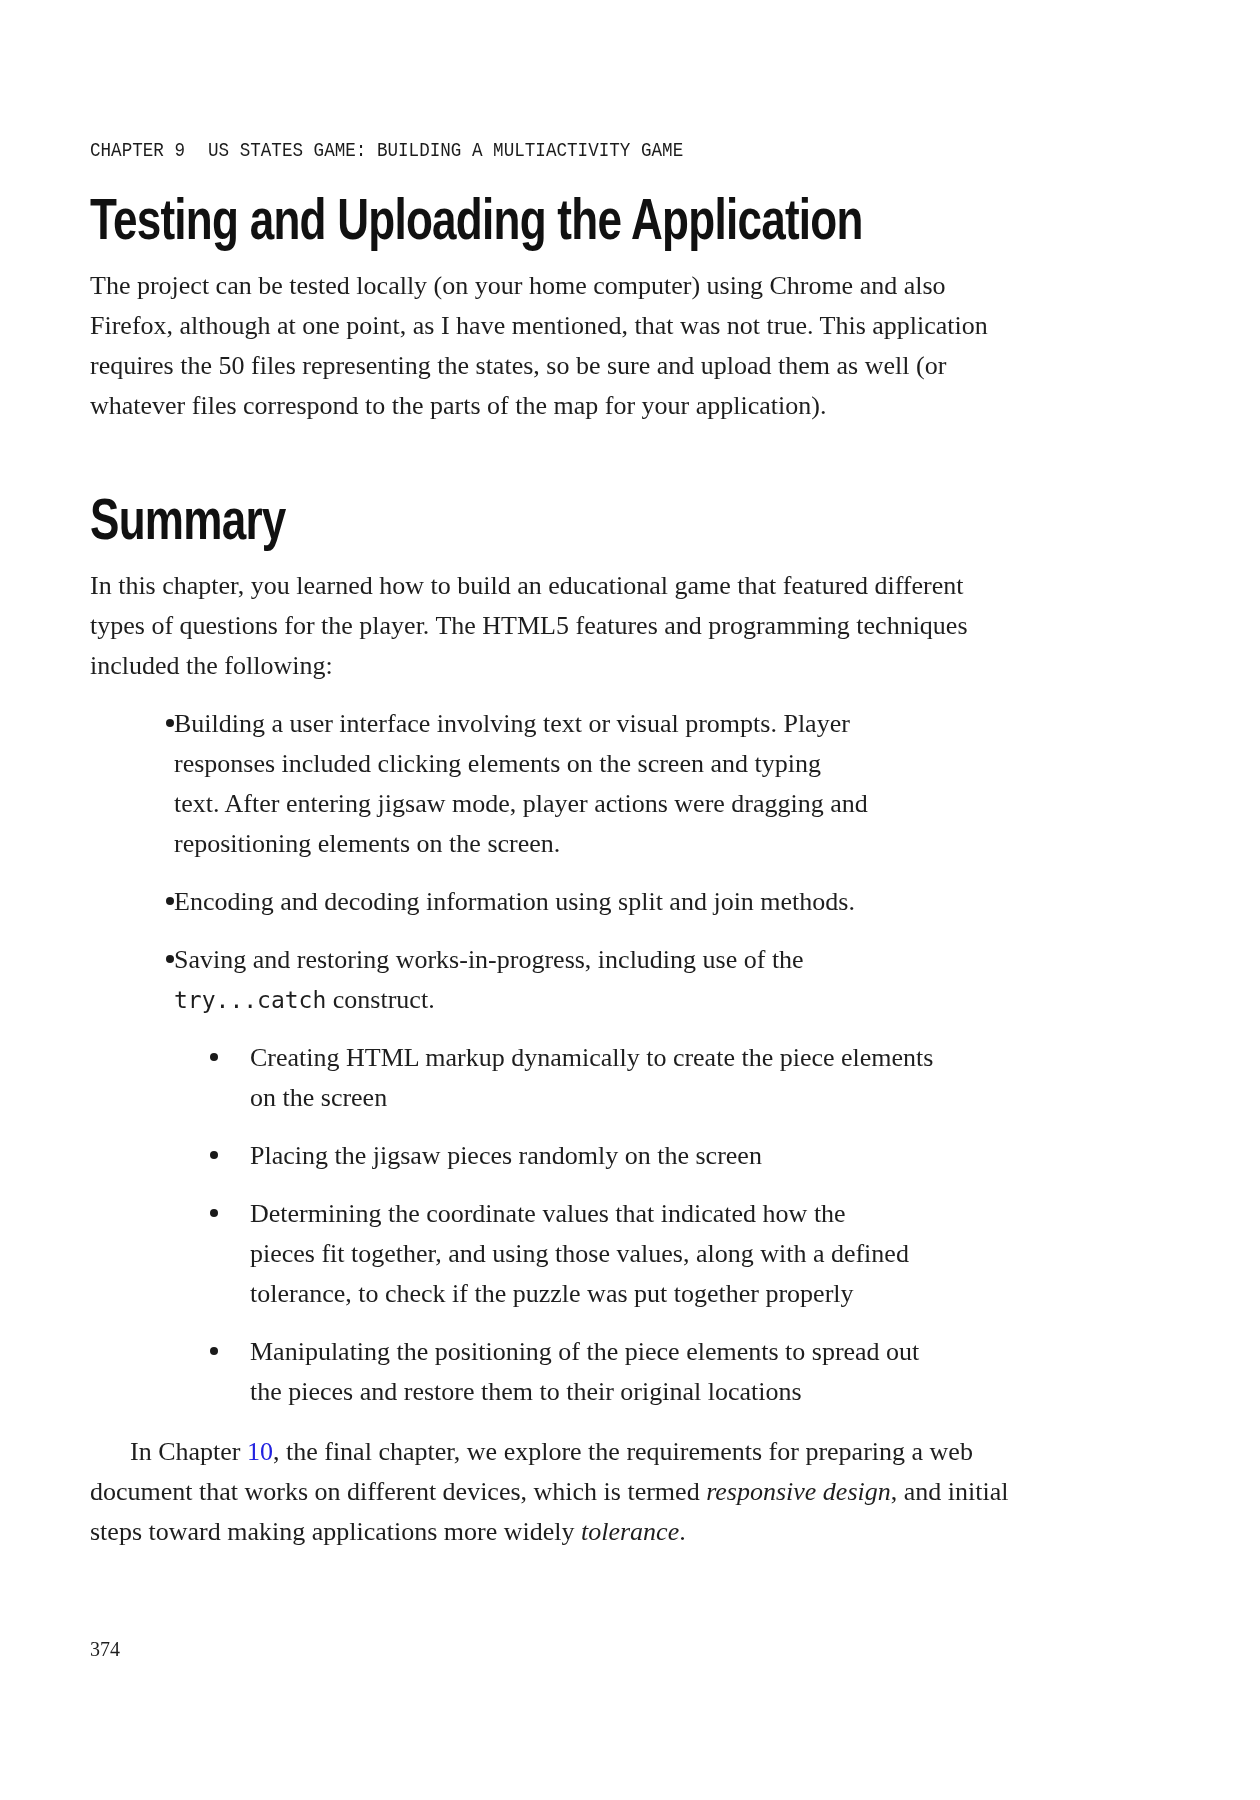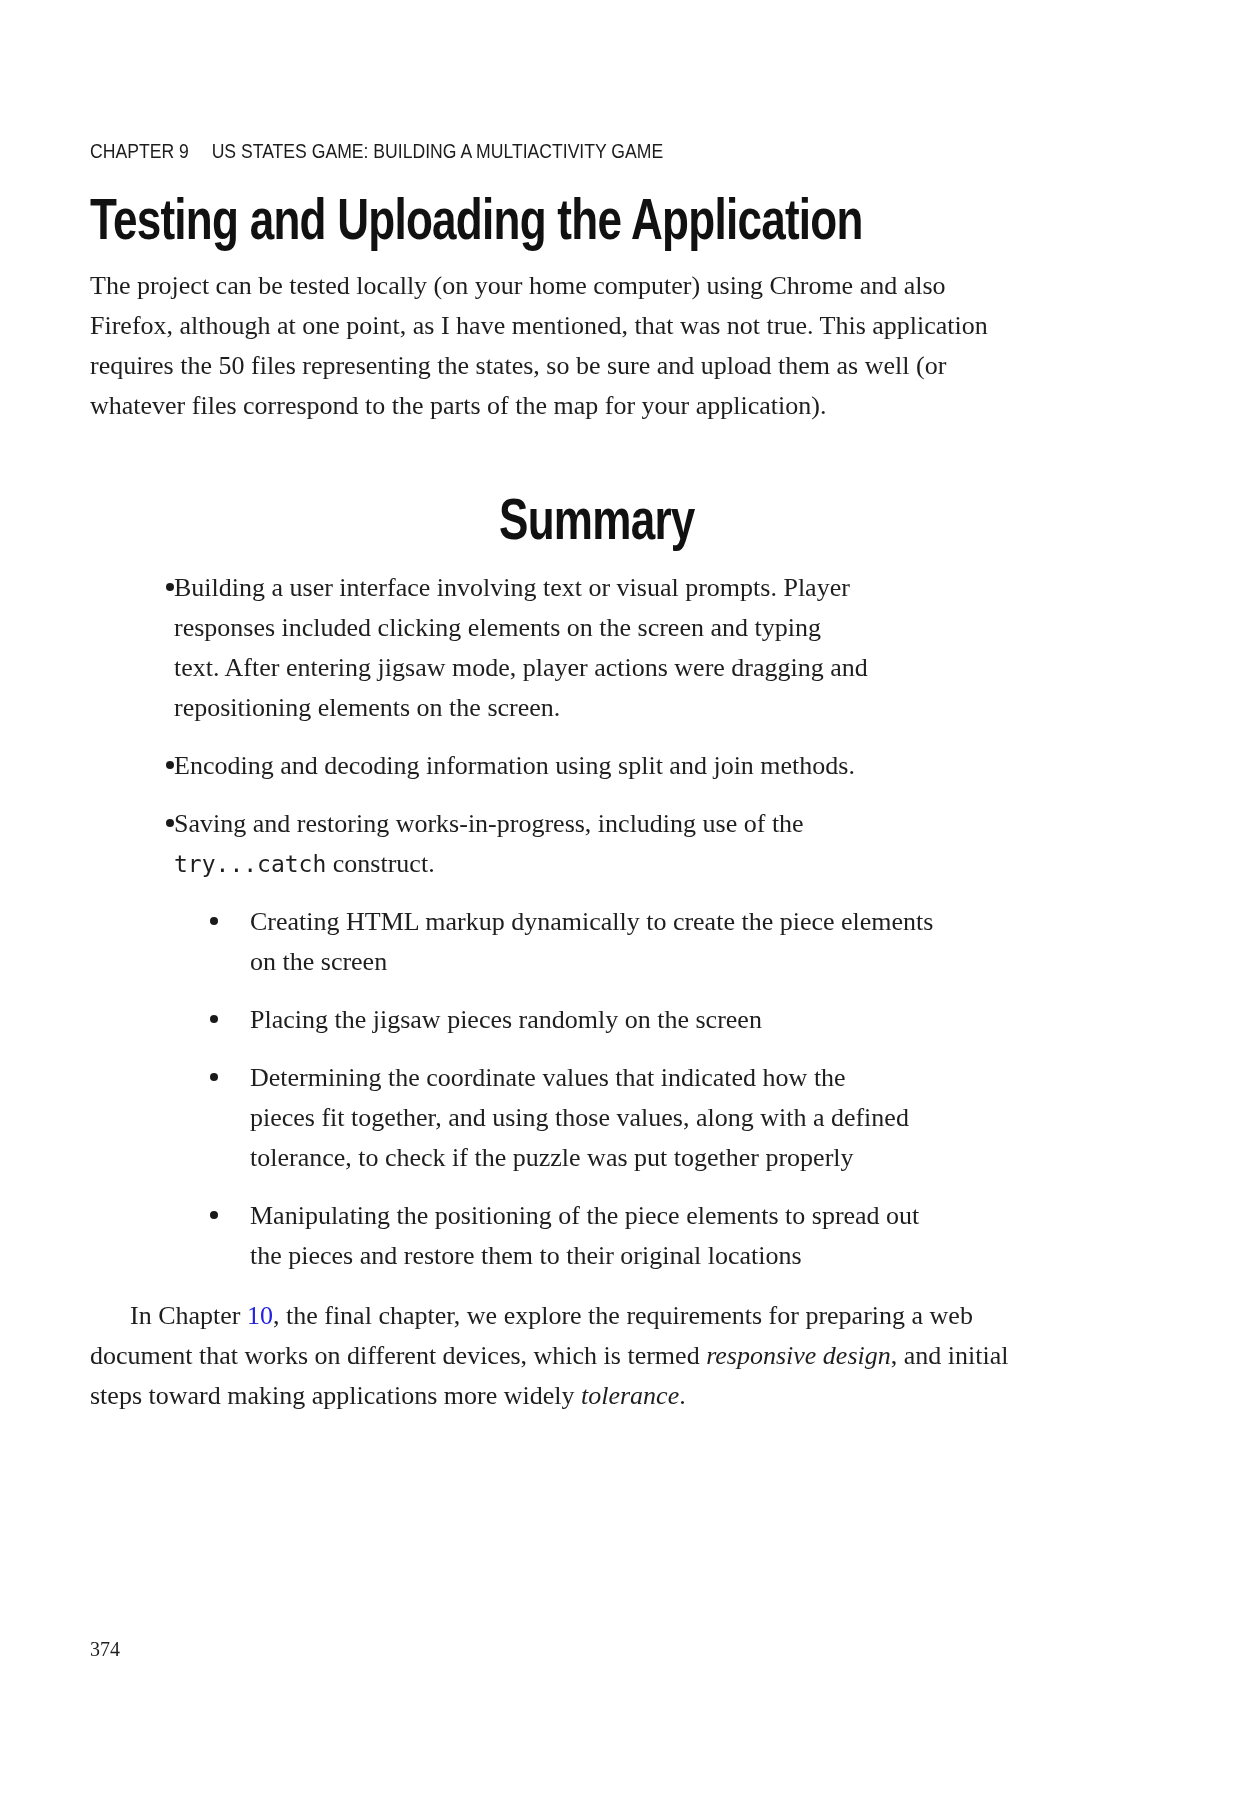--- a/index.html
+++ b/index.html
@@ -12,21 +12,21 @@
   }
   .page {
     position: relative;
     width: 1260px;
     height: 1800px;
     box-sizing: border-box;
     padding: 140px 95px 0 90px;
   }
   
   .running-head {
-    font-family: Liberation Sans, sans-serif;
+    font-family: Liberation Mono, monospace;
     font-size: 20px;
     line-height: 22px;
     color: #1c1c1c;
     letter-spacing: 0;
     white-space: nowrap;
   }
   .rh-inner {
     display: inline-block;
     transform: scaleX(0.88);
     transform-origin: 0 50%;
@@ -35,21 +35,21 @@
   
   .display-heading {
     margin: 26px 0 0 0;
     font-family: "Liberation Sans", sans-serif;
     font-weight: 700;
     font-size: 58px;
     line-height: 62px;
     letter-spacing: -1px;
     color: #111111;
   }
-  .display-heading.second { margin-top: 62px; text-align: center; }
+  .display-heading.second { margin-top: 62px; }
   .condensed {
     display: inline-block;
     transform: scaleX(0.76);
     transform-origin: 0 100%;
     white-space: nowrap;
   }
   
   .body-text {
     margin: 16px 0 0 0;
     font-family: "Liberation Serif", serif;
@@ -112,20 +112,23 @@
 
   <p class="body-text">The project can be tested locally (on your home computer) using Chrome and also
 Firefox, although at one point, as I have mentioned, that was not true. This application
 requires the 50 files representing the states, so be sure and upload them as well (or
 whatever files correspond to the parts of the map for your application).</p>
 
   <h1 class="display-heading second">
     <span class="condensed">Summary</span>
   </h1>
 
+  <p class="body-text">In this chapter, you learned how to build an educational game that featured different
+types of questions for the player. The HTML5 features and programming techniques
+included the following:</p>
 
   <div class="list l1">
     <div class="li">
       <span class="dot"></span>
       <span class="li-text">Building a user interface involving text or visual prompts. Player
 responses included clicking elements on the screen and typing
 text. After entering jigsaw mode, player actions were dragging and
 repositioning elements on the screen.</span>
     </div>
     <div class="li">

